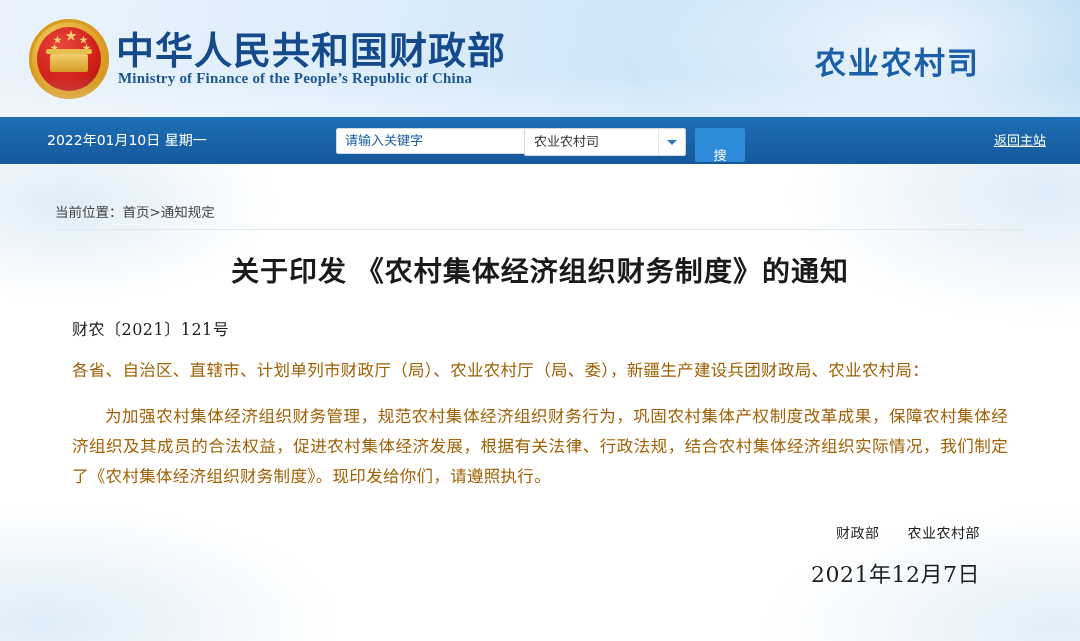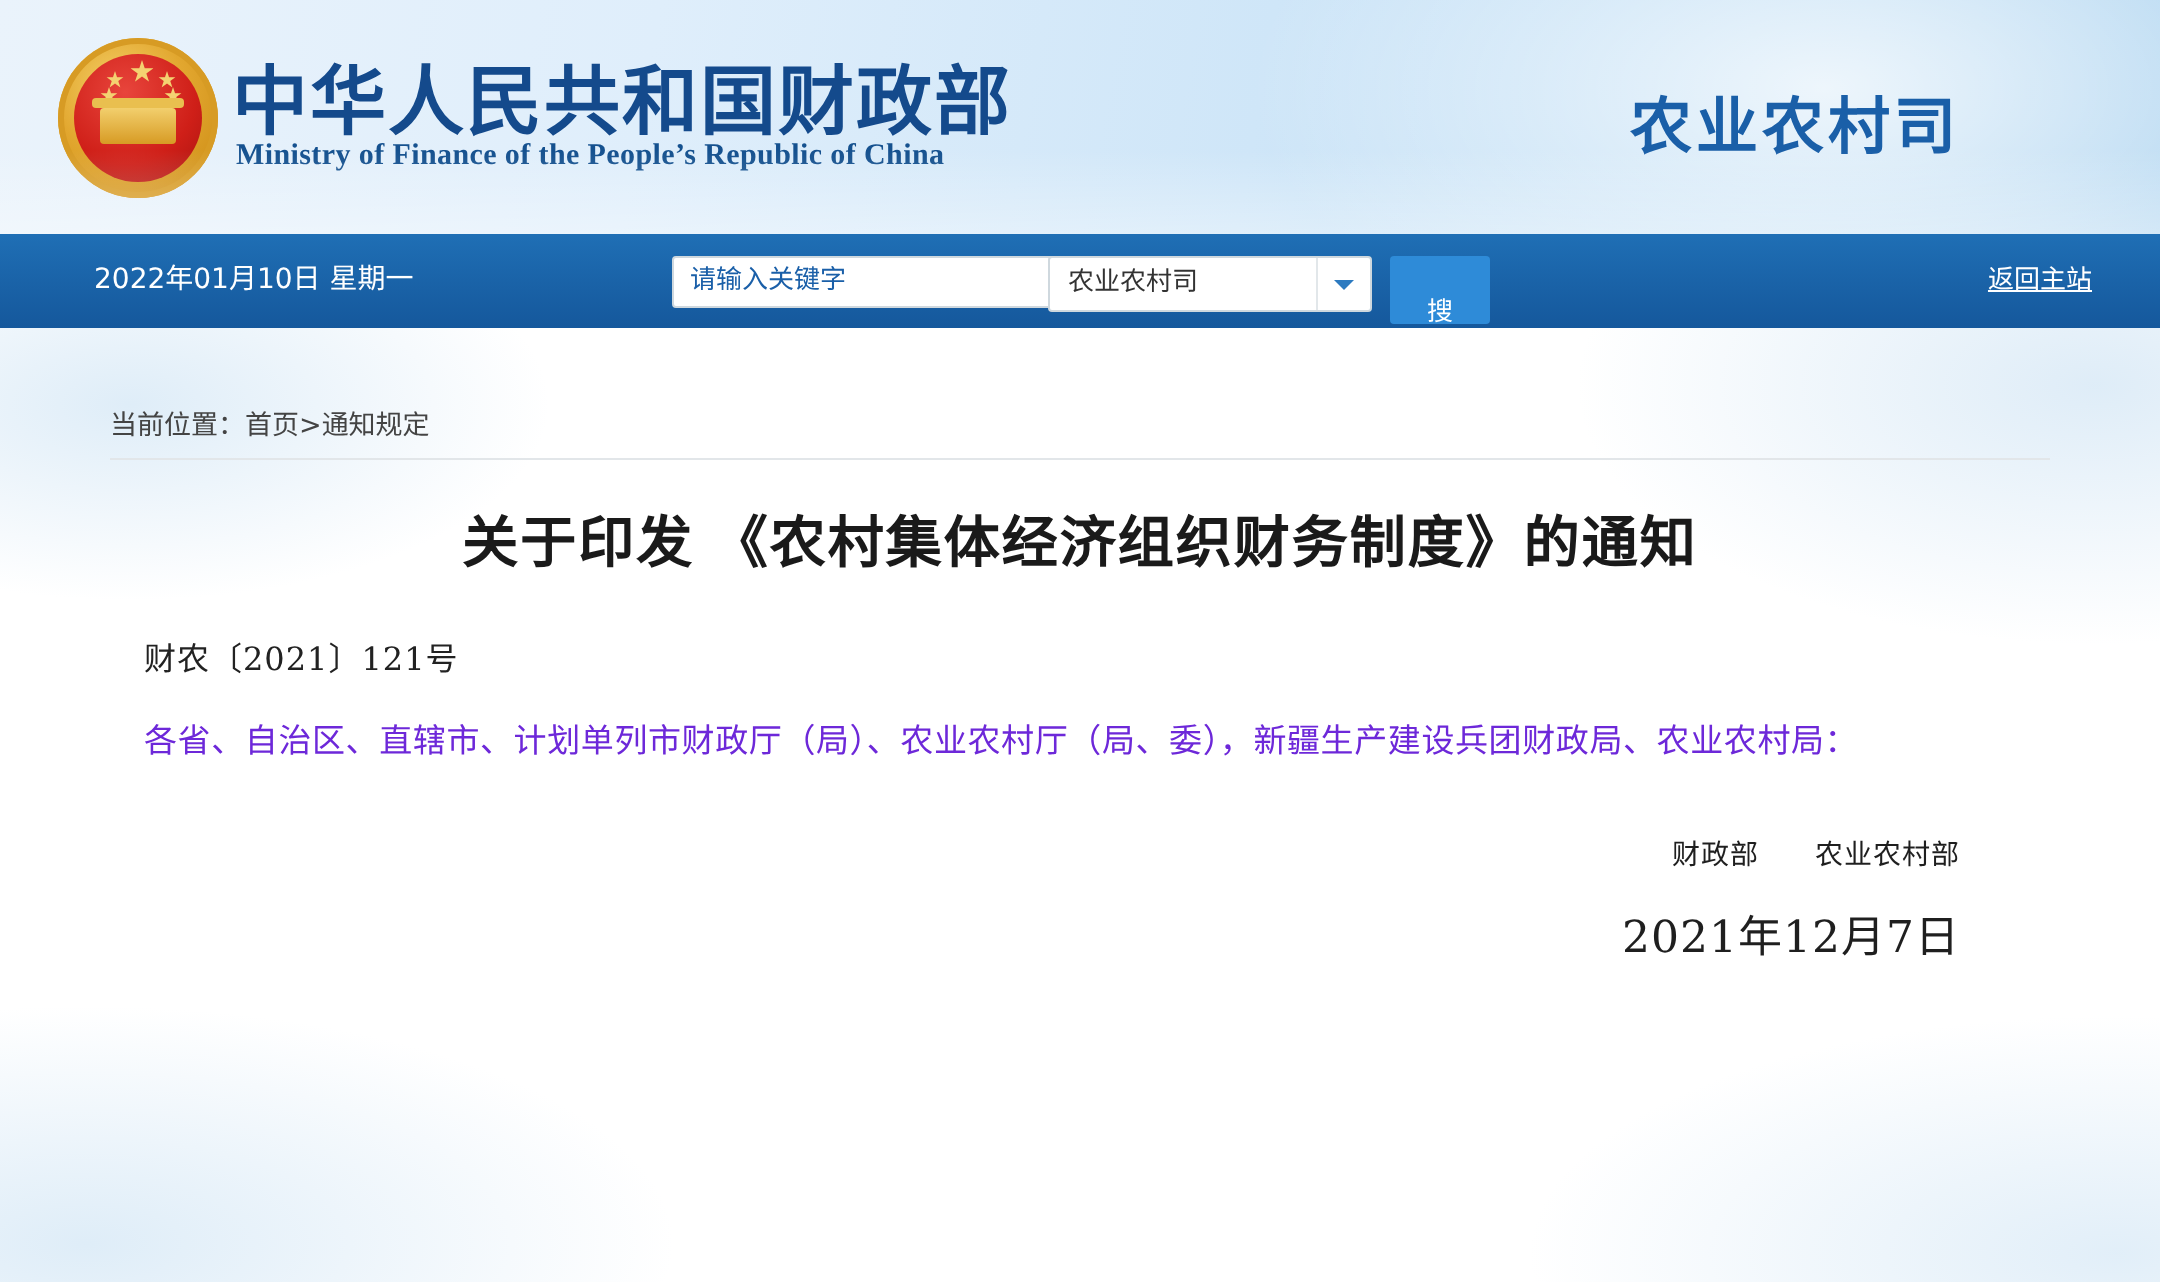--- a/index.html
+++ b/index.html
@@ -310,21 +310,21 @@
     font-family: "DejaVu Serif", "Liberation Serif", serif;
     font-size: 16px;
     color: #222222;
     letter-spacing: 0.5px;
   }
   .doc-p {
     margin-top: 16px;
     font-family: "DejaVu Serif", "Liberation Serif", serif;
     font-size: 16.5px;
     line-height: 30px;
-    color: #6d28d9;
+    color: #a16207;
     text-align: justify;
     letter-spacing: 0.3px;
   }
   .doc-p.indent { text-indent: 2em; }
   .doc-sign {
     margin-top: 30px;
     text-align: right;
     padding-right: 28px;
     font-family: "DejaVu Serif", "Liberation Serif", serif;
     font-size: 14px;
@@ -386,20 +386,21 @@
 
     <div class="breadcrumb">
       <span>当前位置：</span><a class="crumb-link" href="#">首页</a><span>&gt;</span><span>通知规定</span>
     </div>
     <div class="breadcrumb-rule"></div>
 
     <div class="doc">
       <h1 class="doc-title">关于印发 《农村集体经济组织财务制度》的通知</h1>
       <div class="doc-number">财农〔2021〕121号</div>
       <div class="doc-p">各省、自治区、直辖市、计划单列市财政厅（局）、农业农村厅（局、委），新疆生产建设兵团财政局、农业农村局：</div>
+      <div class="doc-p indent">为加强农村集体经济组织财务管理，规范农村集体经济组织财务行为，巩固农村集体产权制度改革成果，保障农村集体经济组织及其成员的合法权益，促进农村集体经济发展，根据有关法律、行政法规，结合农村集体经济组织实际情况，我们制定了《农村集体经济组织财务制度》。现印发给你们，请遵照执行。</div>
       <div class="doc-sign">
         <span>财政部</span><span class="gap"></span><span>农业农村部</span>
       </div>
       <div class="doc-date">2021年12月7日</div>
     </div>
 
   </div>
 </div>
 
 </body></html>

